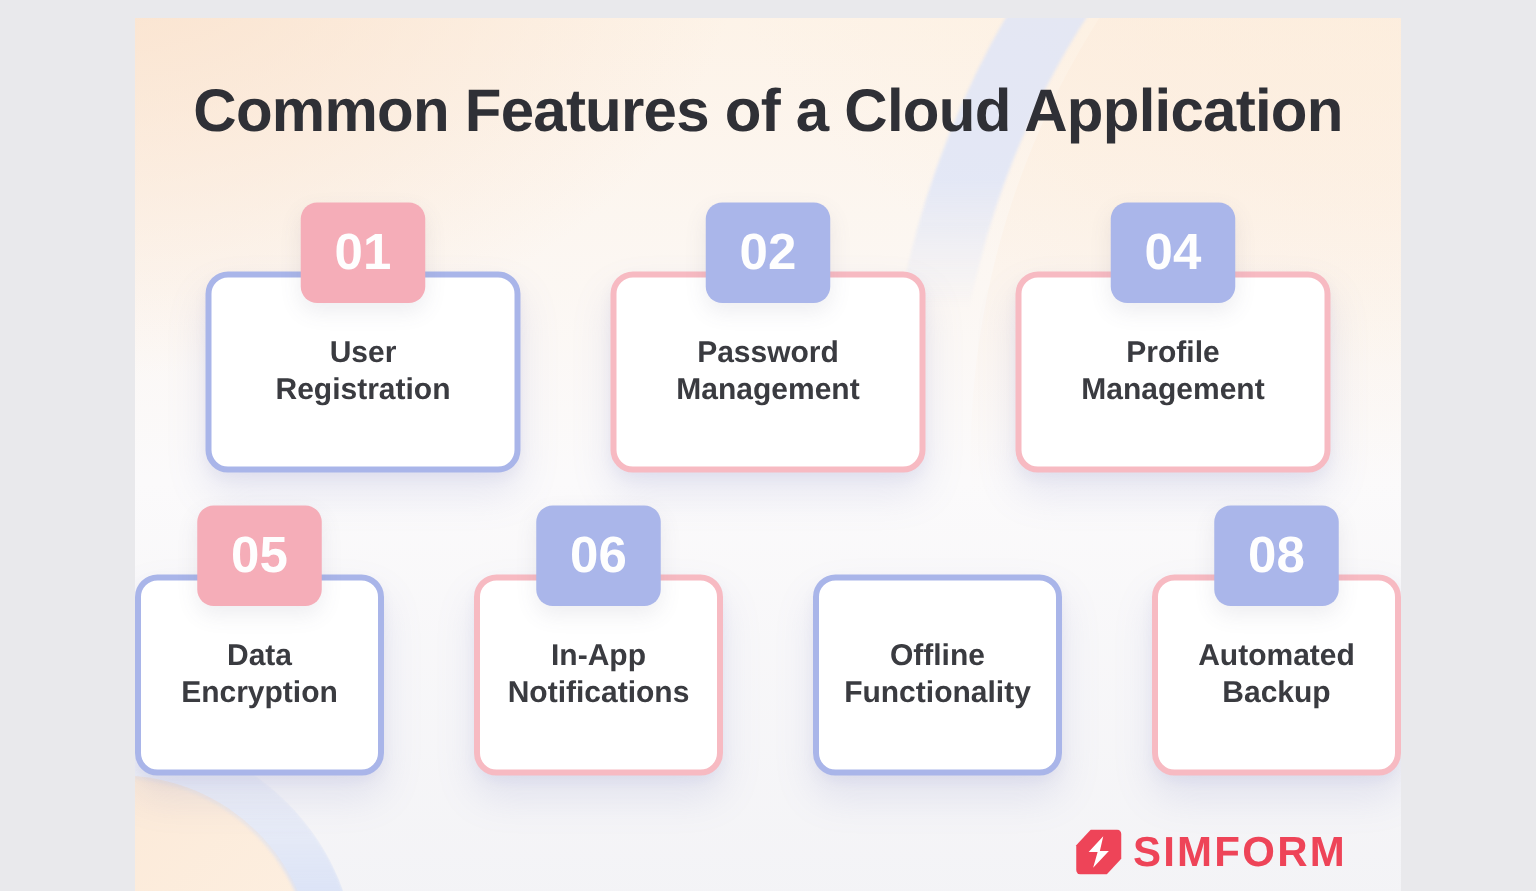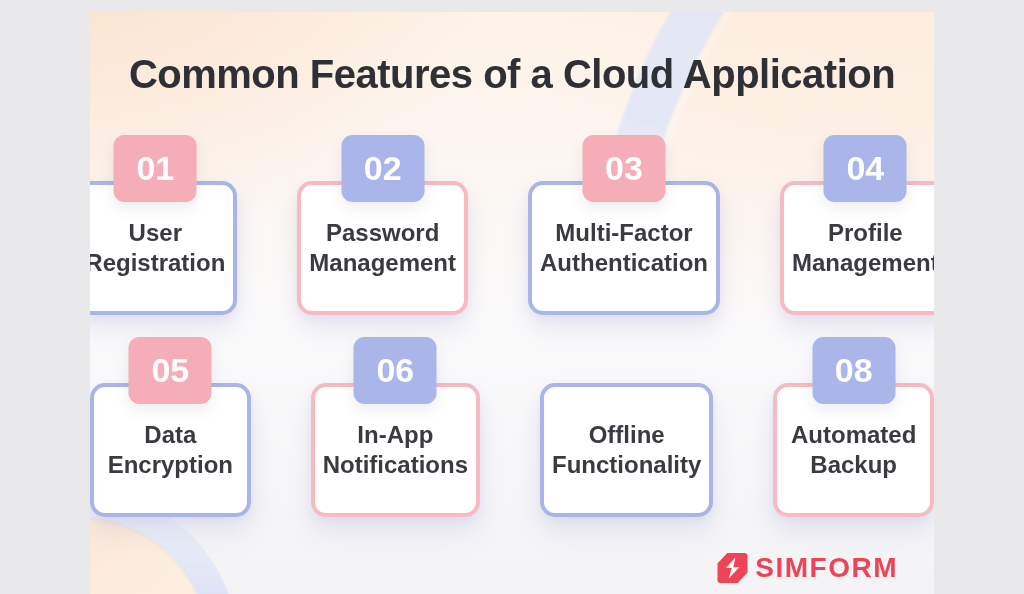--- a/index.html
+++ b/index.html
@@ -63,21 +63,21 @@
   .badge-blue{background:#aab6ea;}
   .panel{
     position:relative;height:134px;background:#ffffff;
     border:4px solid;border-radius:15px;box-sizing:border-box;
     display:flex;align-items:center;justify-content:center;text-align:center;
     box-shadow:0 14px 26px rgba(123,133,190,0.16), 0 4px 8px rgba(123,133,190,0.08);
   }
   .panel-blue{border-color:#a9b5e9;}
   .panel-pink{border-color:#f7bac2;}
   .panel .label{
-    font-size:24px;font-weight:bold;color:#3a3b40;
+    font-size:20px;font-weight:bold;color:#3a3b40;
     line-height:1.24;white-space:pre-line;padding:0 8px;
   }
   
   .brand{
     position:absolute;right:36px;top:540px;
     display:flex;align-items:center;gap:7px;
   }
   .brand .logo-mark{width:31px;height:30px;display:block;}
   .brand .brand-name{
     font-size:28px;font-weight:bold;color:#ee4458;letter-spacing:1.5px;
@@ -103,27 +103,20 @@
       <div class="panel panel-blue">
         <div class="label">User
 Registration</div>
       </div>
     </div>
     <div class="feature-card">
       <div class="badge badge-blue">02</div>
       <div class="panel panel-pink">
         <div class="label">Password
 Management</div>
-      </div>
-    </div>
-    <div class="feature-card">
-      <div class="badge badge-pink">03</div>
-      <div class="panel panel-blue">
-        <div class="label">Multi-Factor
-Authentication</div>
       </div>
     </div>
     <div class="feature-card">
       <div class="badge badge-blue">04</div>
       <div class="panel panel-pink">
         <div class="label">Profile
 Management</div>
       </div>
     </div>
   </div>

